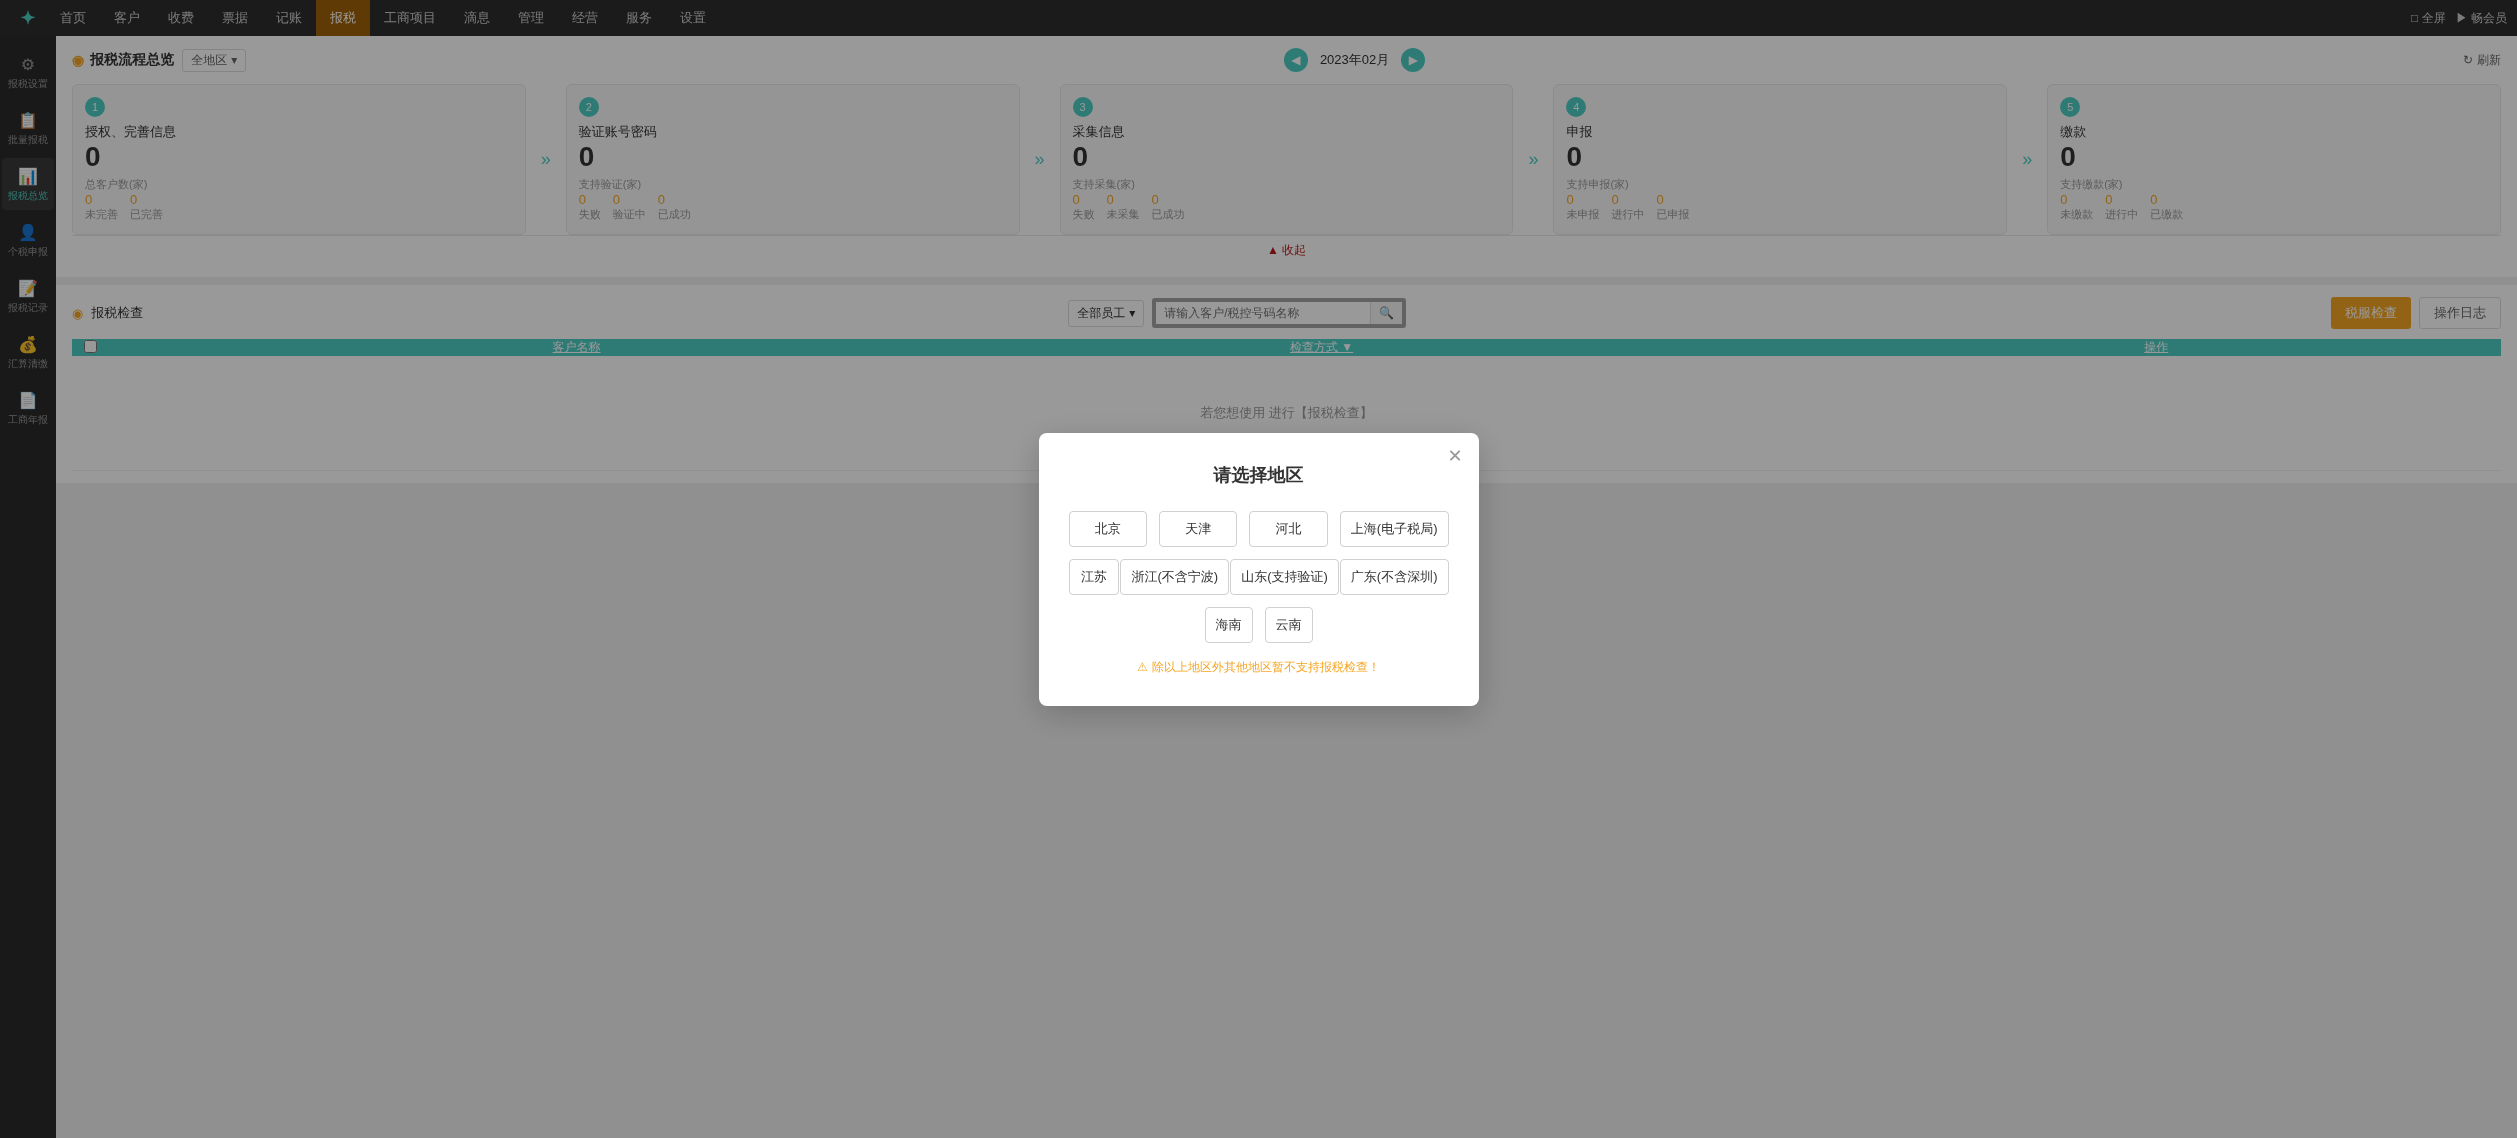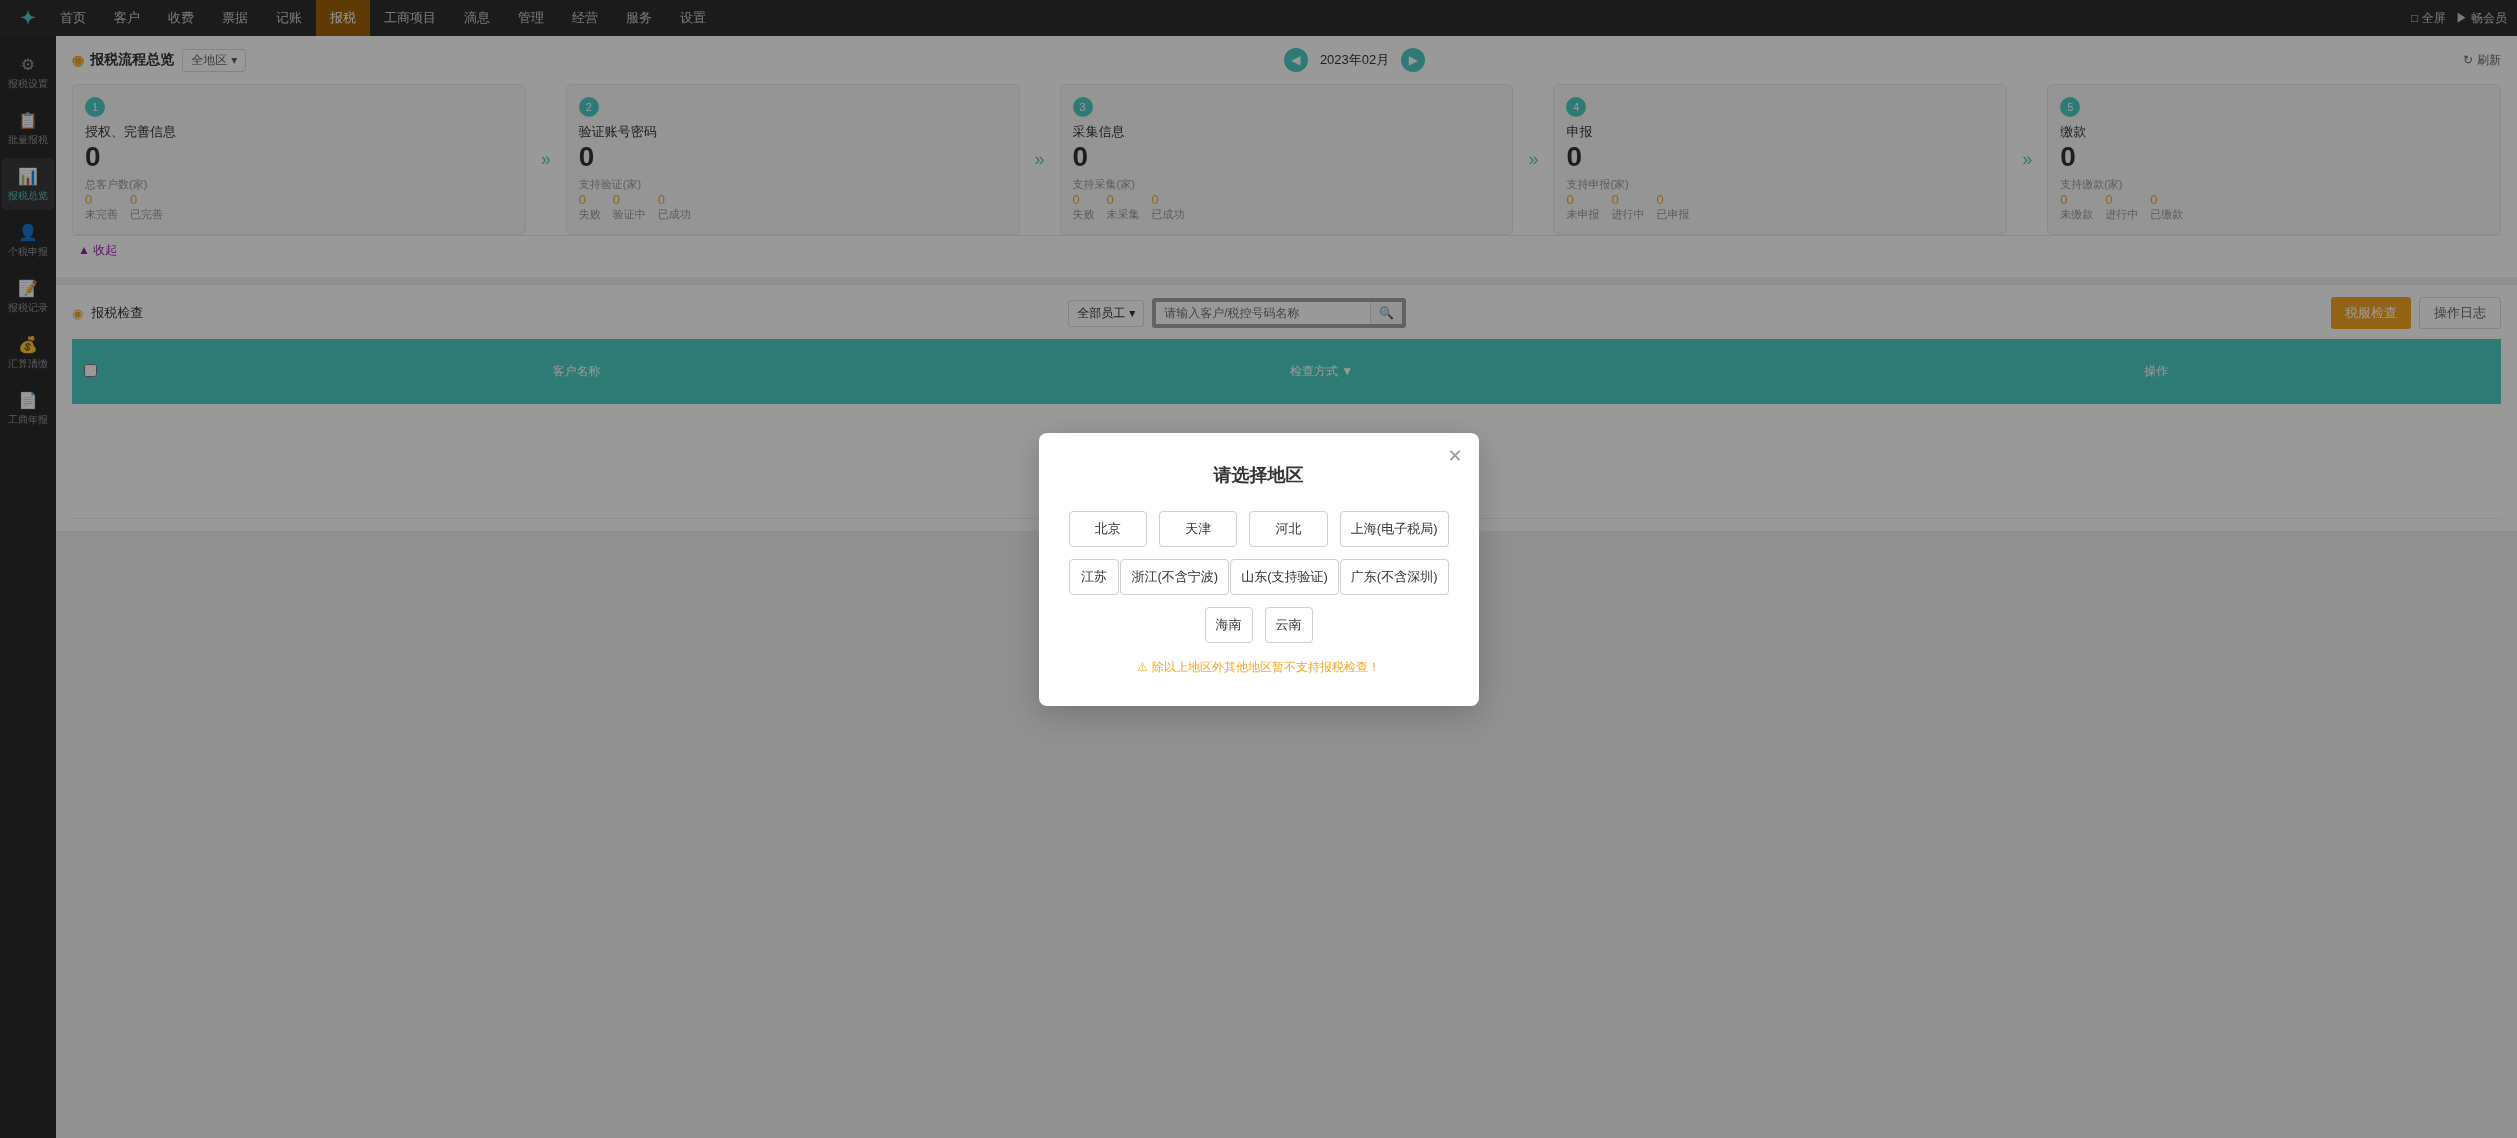--- a/index.html
+++ b/index.html
@@ -219,25 +219,25 @@
       gap: 12px;
       font-size: 11px;
     }
     .stat-item { color: #999; }
     .stat-count { color: #f5a623; display: block; font-size: 13px; }
     .stat-label { color: #999; }
 
     
     .collapse-bar {
       background: #fff;
-      text-align: left;
+      text-align: center;
       padding: 6px;
       border-top: 1px solid #e8e8e8;
       cursor: pointer;
-      color: #a21caf;
+      color: #b91c1c;
       font-size: 12px;
     }
 
     
     .tax-check-section {
       background: #fff;
       margin-top: 8px;
       padding: 12px 16px;
     }
     .tax-check-header {
@@ -316,23 +316,24 @@
     table {
       width: 100%;
       border-collapse: collapse;
       font-size: 12px;
     }
     table thead tr {
       background: #4ecdc4;
       color: #fff;
     }
     table thead th {
-      padding: 24px 12px;
+      padding: 0 12px;
       text-align: left;
       font-weight: normal;
+      text-decoration: underline;
     }
     table tbody tr {
       border-bottom: 1px solid #f0f0f0;
     }
     table tbody td { padding: 8px 12px; color: #555; }
     .empty-tip {
       text-align: center;
       padding: 40px;
       color: #999;
       font-size: 13px;

